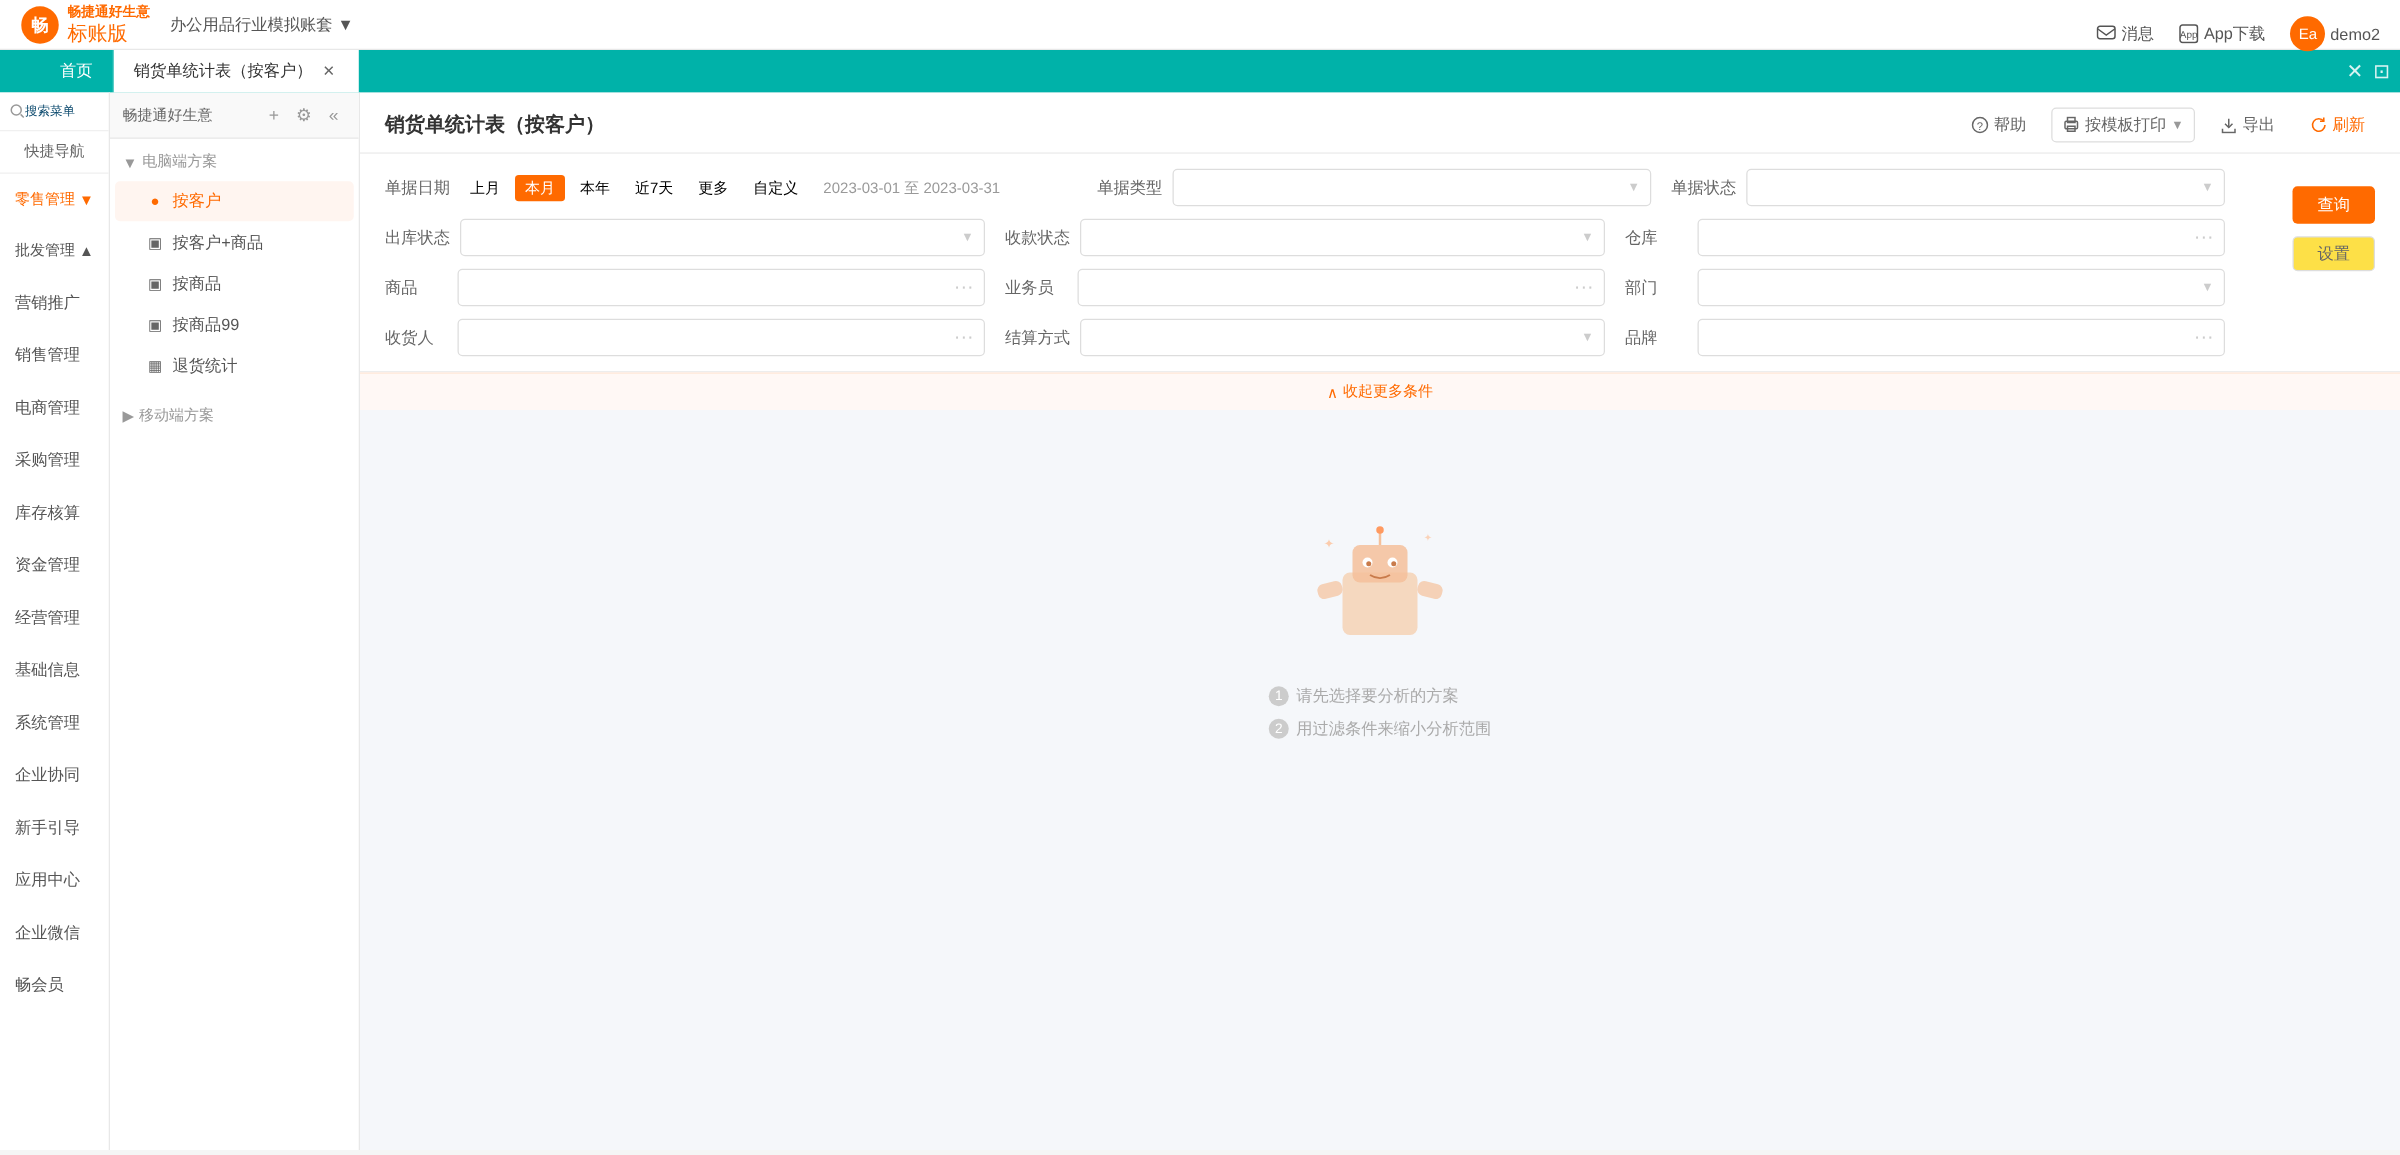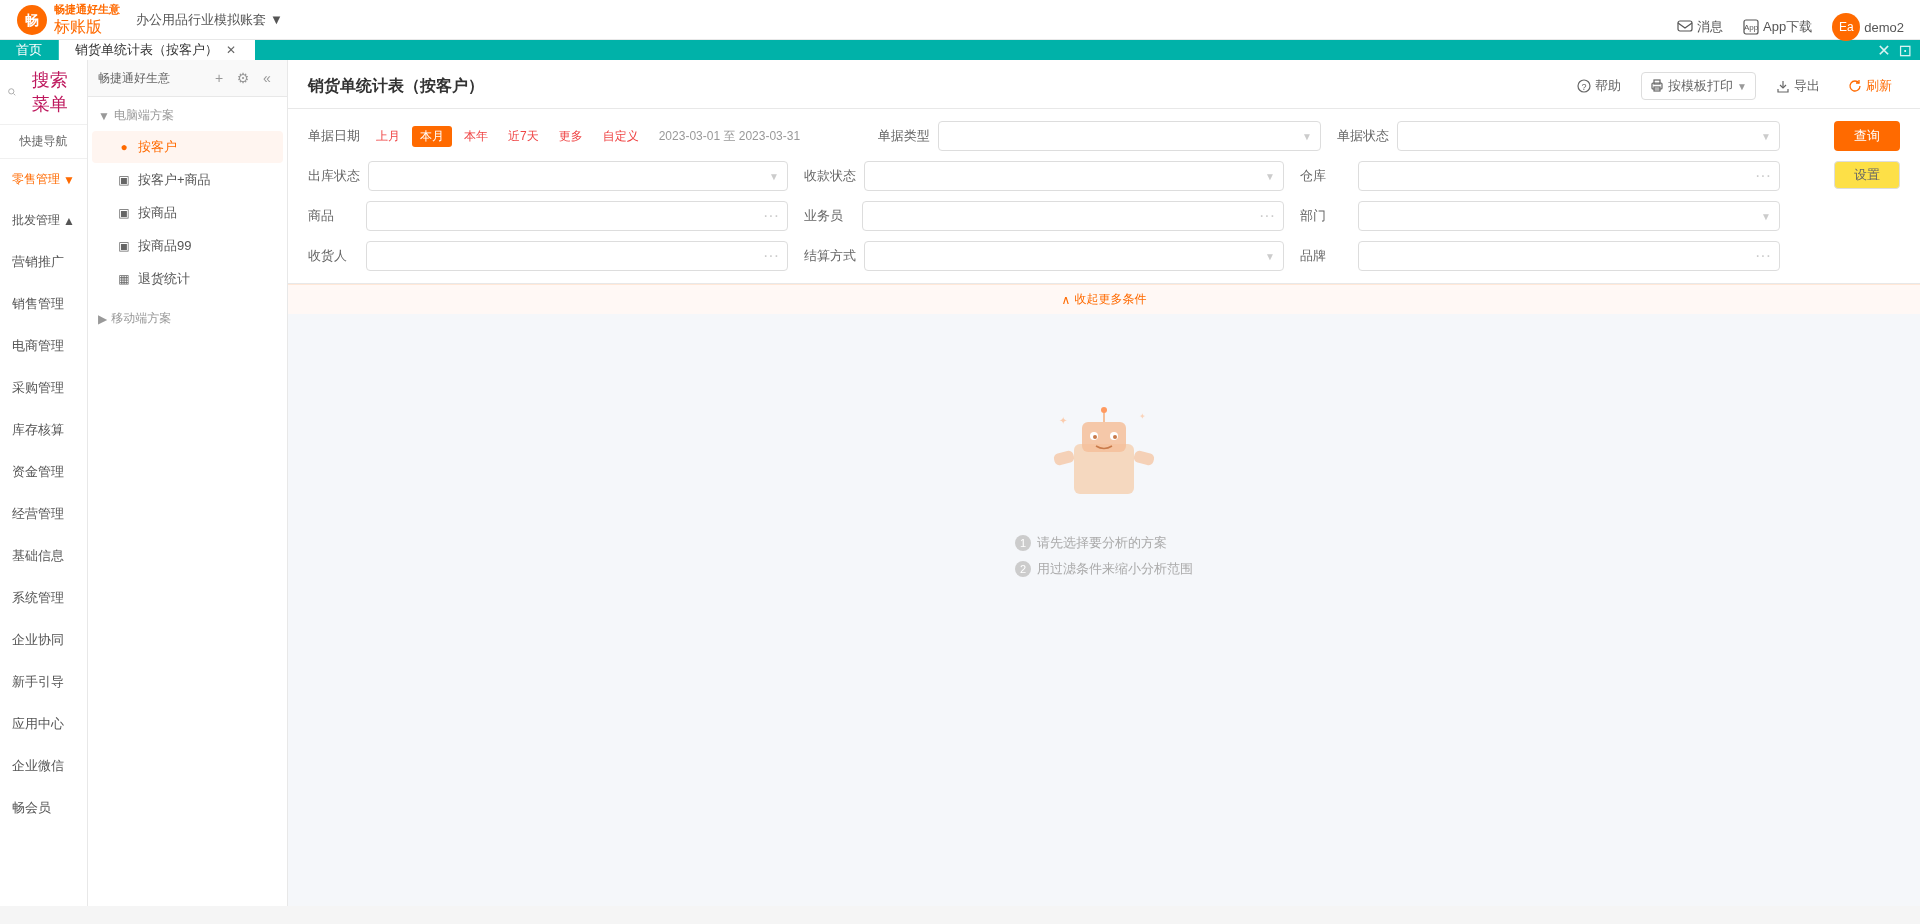--- a/index.html
+++ b/index.html
@@ -61,24 +61,25 @@
       background: #ff6a00;
       display: flex;
       align-items: center;
       justify-content: center;
       color: #fff;
       font-size: 12px;
     }
 
     
     .tab-bar {
-      height: 20px;
+      height: 34px;
       background: #00b2a9;
       display: flex;
       align-items: stretch;
+      padding-left: 32px;
     }
     .tab-item {
       display: flex;
       align-items: center;
       padding: 0 16px;
       cursor: pointer;
       font-size: 13px;
       color: rgba(255,255,255,0.85);
       gap: 6px;
       border-right: 1px solid rgba(255,255,255,0.2);
@@ -123,24 +124,24 @@
       border-right: 1px solid #e8e8e8;
       display: flex;
       flex-direction: column;
       overflow-y: auto;
     }
     .sidebar-search {
       padding: 8px;
       border-bottom: 1px solid #f0f0f0;
       display: flex;
       align-items: center;
-      gap: 16px;
-      cursor: pointer;
-      color: #be185d;
-      font-size: 18px;
+      gap: 0;
+      cursor: pointer;
+      color: #0c4a6e;
+      font-size: 10px;
     }
     .sidebar-nav {
       padding: 4px;
       border-bottom: 1px solid #f0f0f0;
       display: flex;
       flex-wrap: wrap;
       gap: 4px;
       justify-content: center;
     }
     .sidebar-menu-item {
@@ -320,21 +321,21 @@
     .date-shortcuts {
       display: flex;
       align-items: center;
       gap: 4px;
     }
     .date-shortcut {
       padding: 2px 8px;
       border-radius: 3px;
       cursor: pointer;
       font-size: 12px;
-      color: #ef4444;
+      color: #000000;
     }
     .date-shortcut.active {
       background: #ff6a00;
       color: #fff;
     }
     .date-range-text {
       font-size: 12px;
       color: #999;
       margin-left: 4px;
     }
@@ -413,21 +414,21 @@
       justify-content: center;
     }
 
     .filter-section-relative {
       position: relative;
     }
 
     .filter-actions {
       position: absolute;
       right: 0;
-      top: 0;
+      top: 14px;
       display: flex;
       flex-direction: column;
       padding: 12px 20px;
       gap: 6px;
     }
 
     .chevron-icon {
       font-size: 10px;
       color: #ccc;
     }

